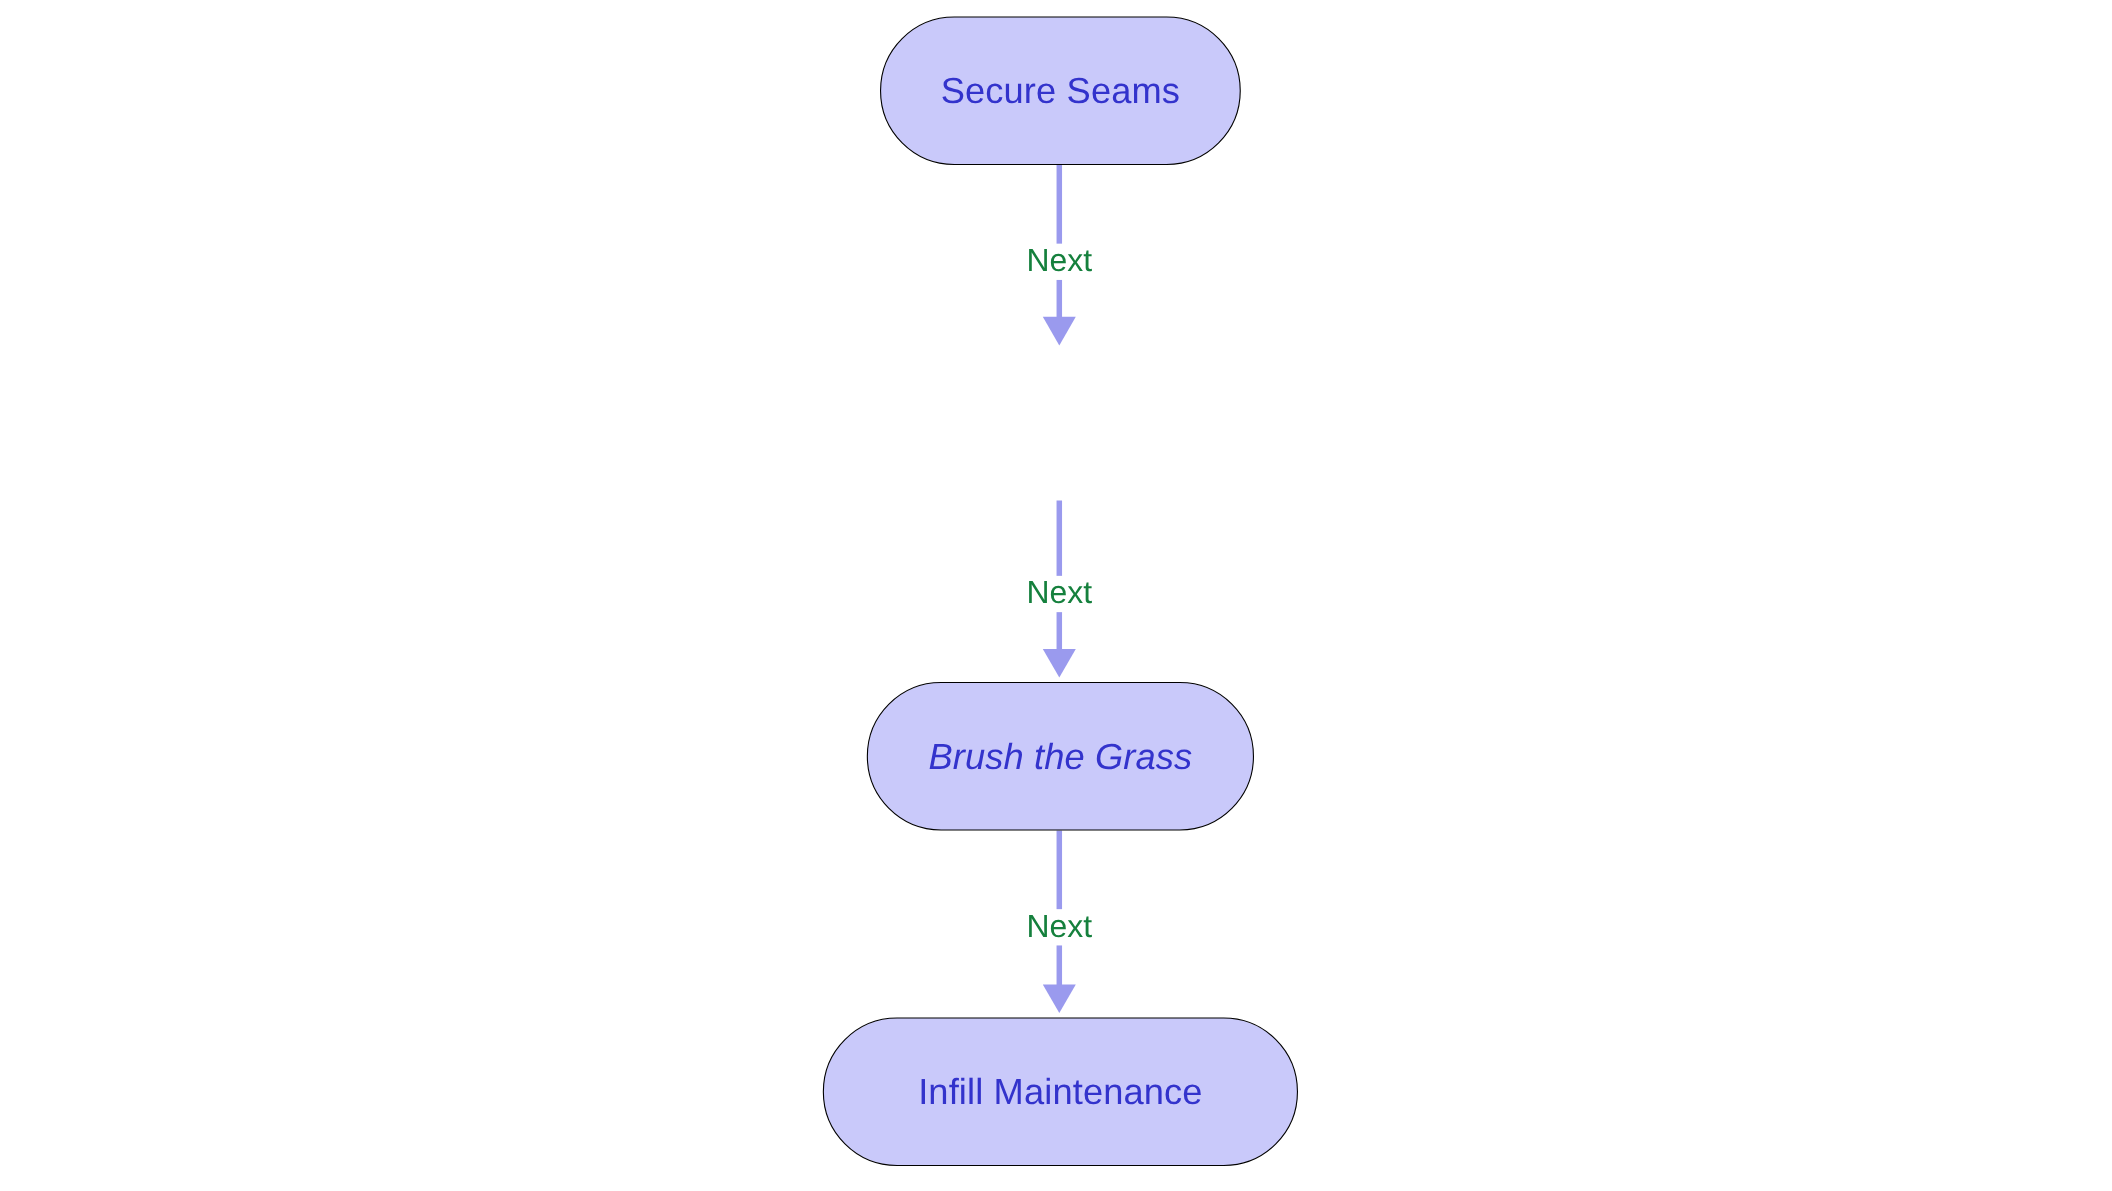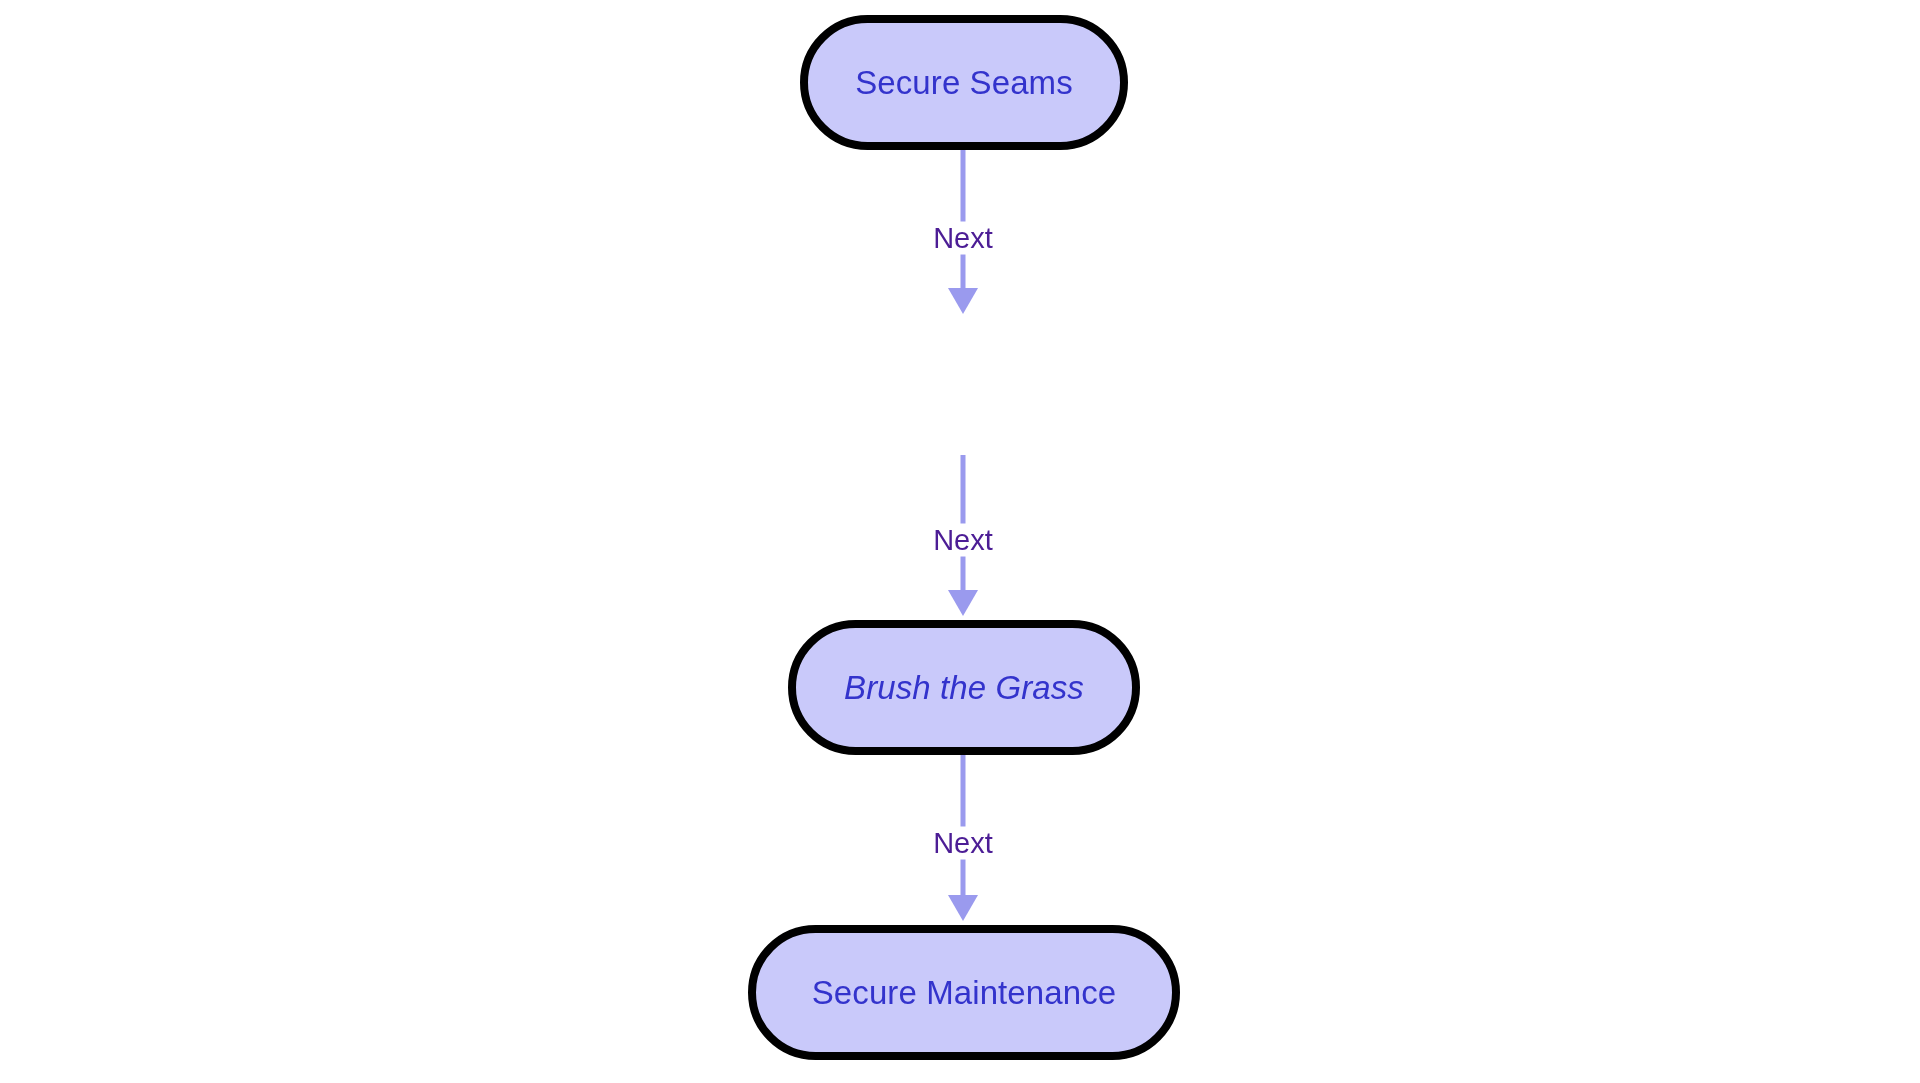--- a/index.html
+++ b/index.html
@@ -23,21 +23,21 @@
   }
 
   
   .node {
     position: absolute;
     box-sizing: border-box;
     display: flex;
     align-items: center;
     justify-content: center;
     background: #c9c9fa;
-    border: 8px solid #000000;
+    border: 1px solid #000000;
     border-radius: 9999px;
     white-space: nowrap;
   }
   .node-label {
     color: #3333cc;
     font-family: "Liberation Sans", sans-serif;
     font-size: 33px;
     font-weight: 400;
     letter-spacing: 0.1px;
     line-height: 1;
@@ -63,21 +63,21 @@
   .edge-line {
     stroke: #9a9aee;
     stroke-width: 5;
     fill: none;
   }
   .edge-arrow {
     fill: #9a9aee;
   }
   .edge-label {
     position: absolute;
-    color: #4c1d95;
+    color: #15803d;
     font-family: "Liberation Sans", sans-serif;
     font-size: 29px;
     line-height: 1;
     background: #ffffff;
     padding: 2px 6px;
     transform: translate(-50%, -50%);
     white-space: nowrap;
     user-select: none;
   }
   #edge-label-0 { left: 963px; top: 238px; }
@@ -110,16 +110,16 @@
   <div class="node" id="node-0">
     <span class="node-label">Secure Seams</span>
   </div>
 
 
   <div class="node" id="node-2">
     <span class="node-label">Brush the Grass</span>
   </div>
 
   <div class="node" id="node-3">
-    <span class="node-label">Secure Maintenance</span>
+    <span class="node-label">Infill Maintenance</span>
   </div>
 
 </div>
 
 </body></html>

